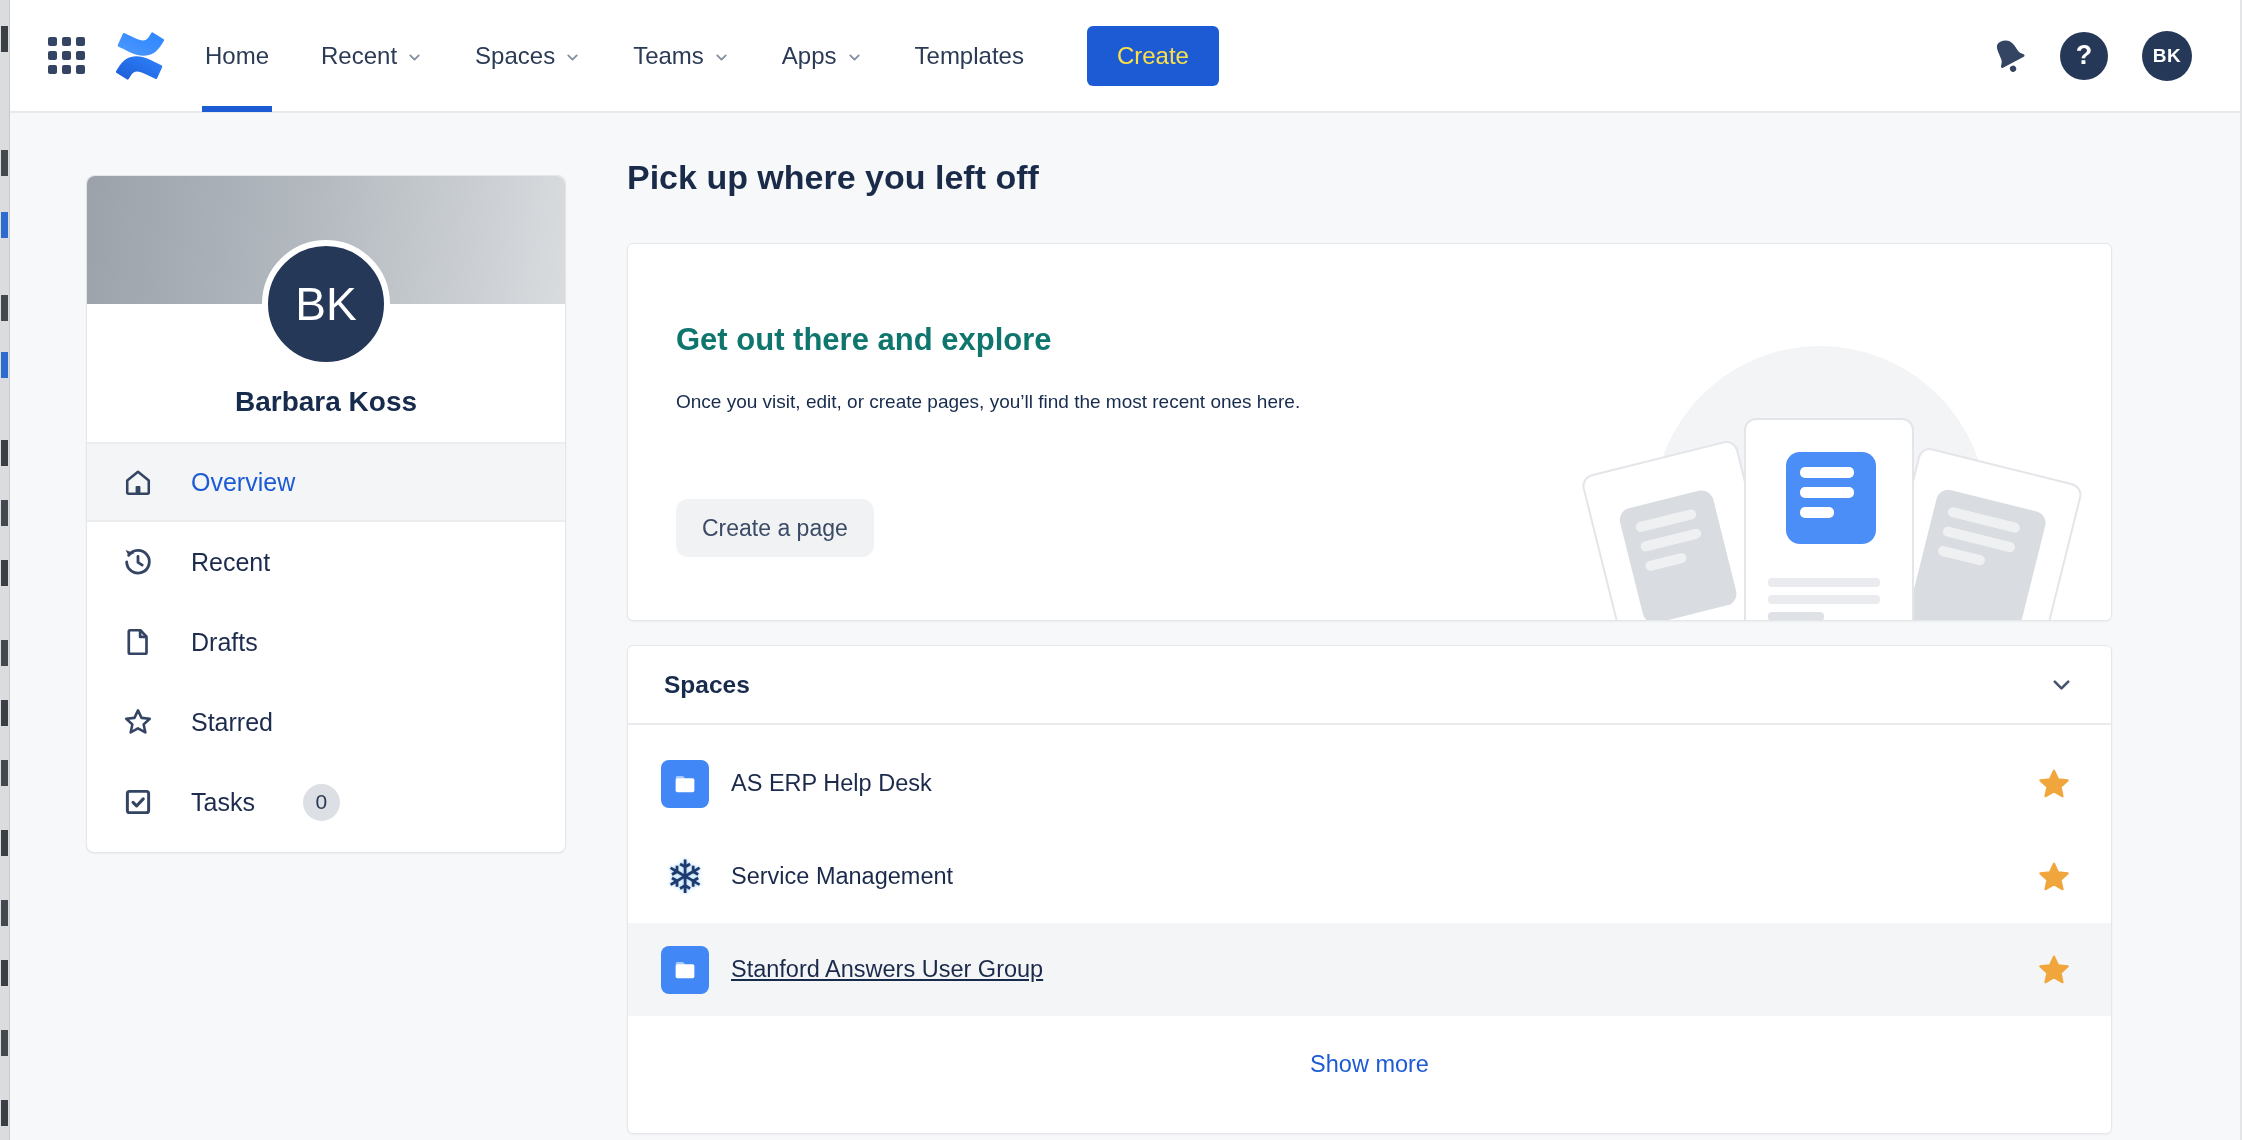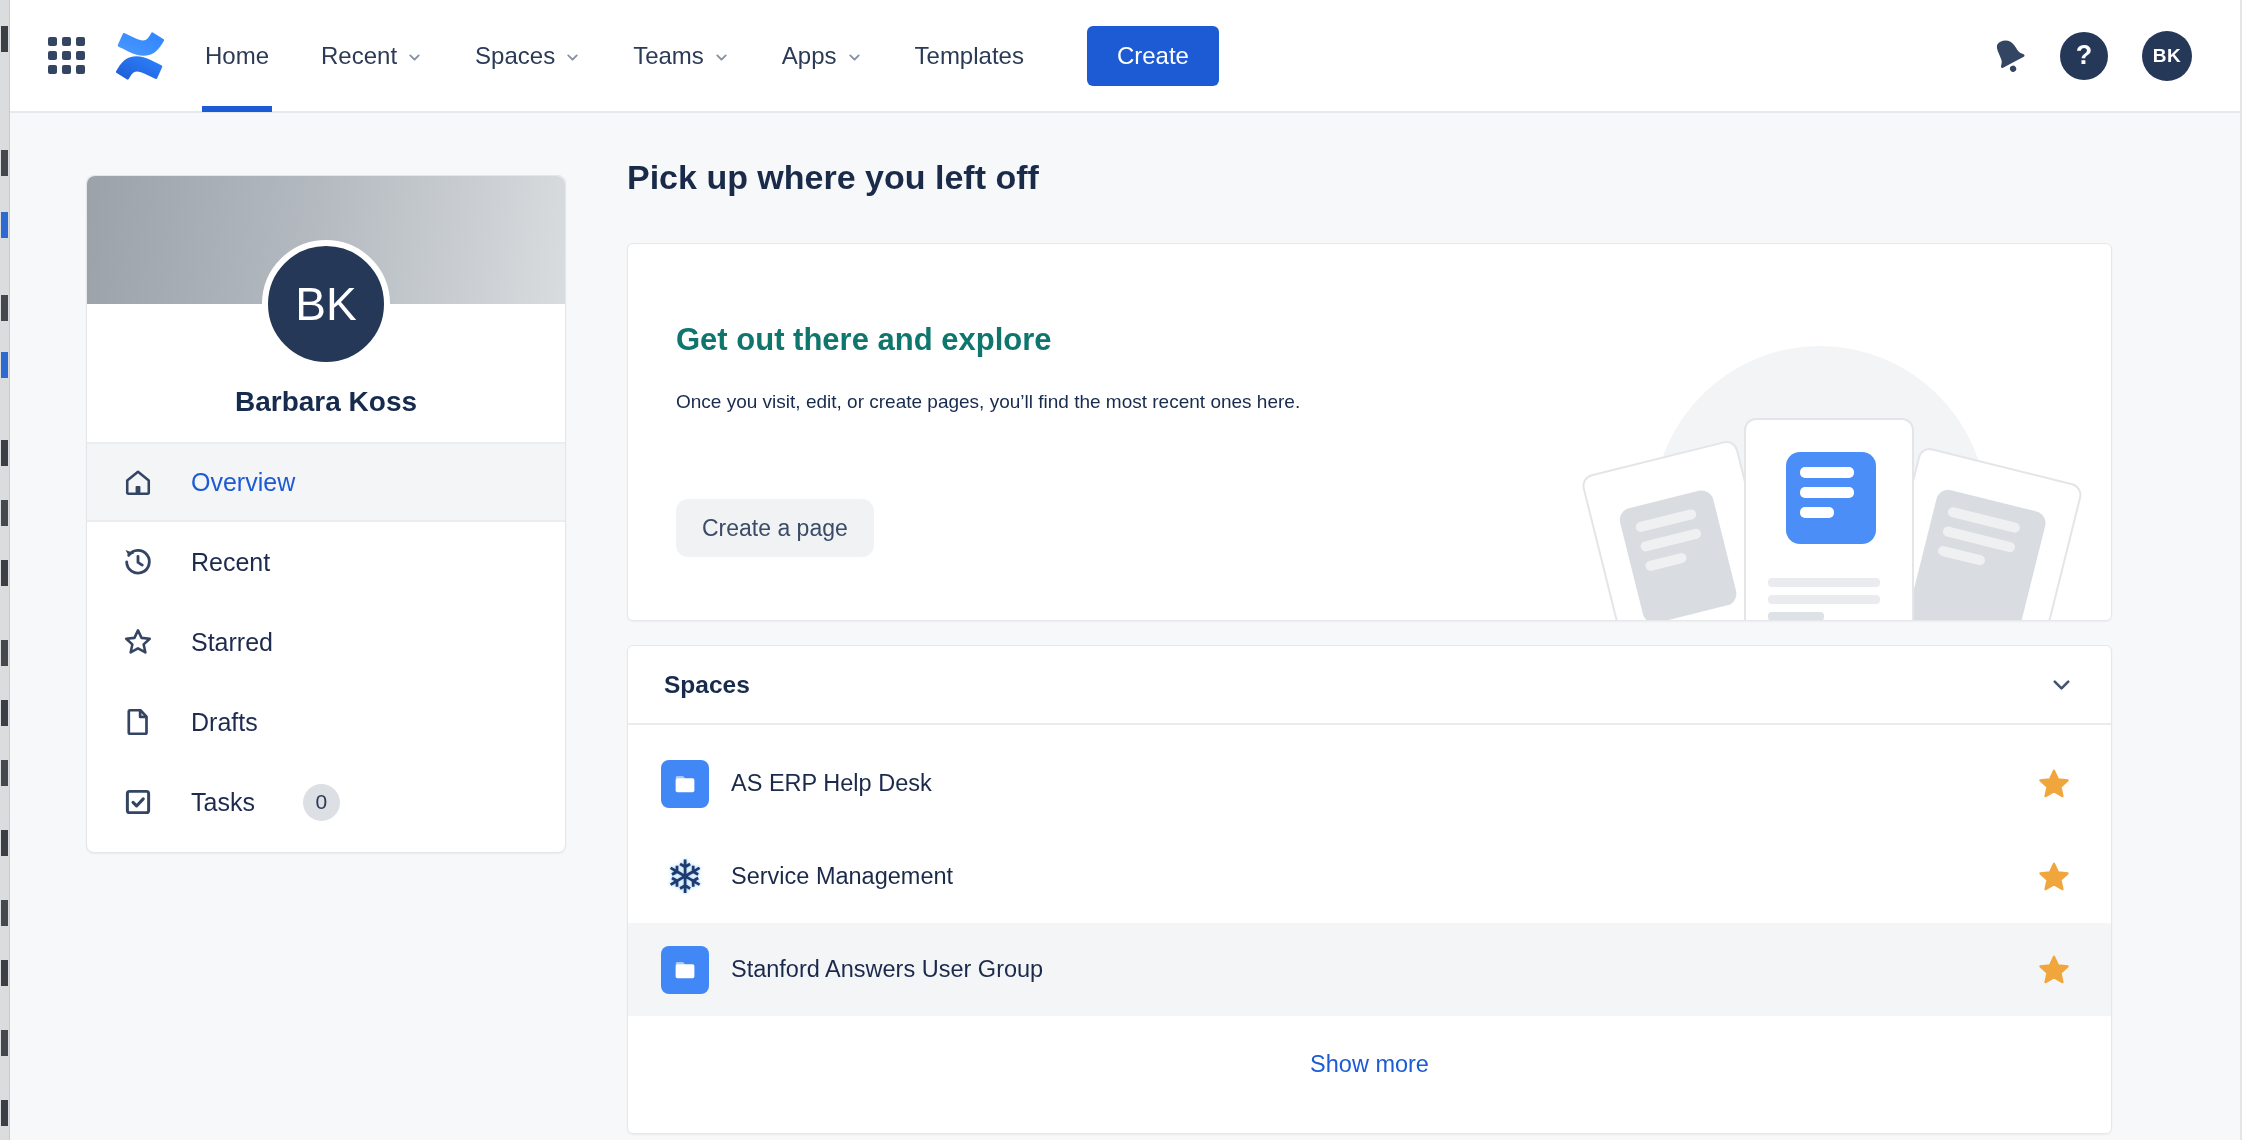--- a/index.html
+++ b/index.html
@@ -19,21 +19,21 @@
   
   .topbar { position:absolute; left:10px; right:0; top:0; height:113px; background:#fff; border-bottom:2px solid #E7E9EC;
     display:flex; align-items:center; padding:0 50px 0 38px; z-index:40; }
   .grid-icon { width:38px; height:38px; display:grid; grid-template-columns:repeat(3,9px); grid-template-rows:repeat(3,9px); gap:5px; margin-right:30px; cursor:pointer; }
   .grid-icon i { background:#344563; border-radius:2px; }
   .logo { width:48px; height:48px; margin-right:38px; cursor:pointer; }
   .nav-item { position:relative; height:113px; display:flex; align-items:center; gap:9px; margin-right:46px;
     font-size:24px; font-weight:500; color:#2B3A55; cursor:pointer; padding:0 3px; }
   .nav-item .chev { margin-top:3px; }
   .nav-item.active .bar { position:absolute; left:0; right:0; bottom:0; height:6px; background:#1D5BD4; }
-  .btn-create { height:60px; padding:0 30px; margin-left:14px; background:#1D5BD4; color:#ffffff; border:none; border-radius:6px;
+  .btn-create { height:60px; padding:0 30px; margin-left:14px; background:#1D5BD4; color:#fde047; border:none; border-radius:6px;
     font-family:inherit; font-size:24px; font-weight:500; cursor:pointer; }
   .topbar-right { margin-left:auto; display:flex; align-items:center; }
   .search-wrap { position:relative; margin-right:34px; }
   .search-input { width:402px; height:60px; border:2px solid #C1C7D0; border-radius:8px; background:#fff;
     padding:0 16px 0 58px; font-family:inherit; font-size:24px; color:#172B4D; outline:none; }
   .search-input::placeholder { color:#5E6C84; }
   .search-icon { position:absolute; left:16px; top:17px; }
   .icon-btn { background:none; border:none; cursor:pointer; padding:0; display:flex; align-items:center; justify-content:center; }
   .bell-btn { margin-right:30px; }
   .help-btn { width:48px; height:48px; border-radius:50%; background:#253858; color:#fff; font-size:27px; font-weight:700; margin-right:34px; font-family:inherit; }
@@ -85,21 +85,21 @@
   .mid-lines i { display:block; height:9px; border-radius:4px; background:#E9EBEE; }
   .mid-lines i:nth-child(1){width:112px} .mid-lines i:nth-child(2){width:112px} .mid-lines i:nth-child(3){width:56px; background:#DEE1E5;}
 
   
   .spaces-card { position:absolute; left:627px; top:645px; width:1485px; height:489px; background:#fff;
     border:1px solid #E5E7EA; border-radius:6px; box-shadow:0 1px 2px rgba(9,30,66,.05); overflow:hidden; }
   .spaces-header { height:79px; display:flex; align-items:center; justify-content:space-between; padding:0 36px; border-bottom:2px solid #E9EBED; cursor:pointer; }
   .spaces-title { font-size:24.5px; font-weight:600; color:#172B4D; }
   .spaces-list { padding-top:12px; }
   .space-row { height:93px; display:flex; align-items:center; padding:0 38px 0 33px; cursor:pointer; }
-  .space-row.highlighted { background:#F4F5F7; }
+  .space-row.highlighted { background:#F4F5F7;text-decoration:underline; }
   .space-icon { width:48px; height:48px; border-radius:8px; background:#4187F5; display:flex; align-items:center; justify-content:center; flex:none; }
   .space-icon.snow { background:transparent; font-size:46px; line-height:1; color:#1E3A6E; text-shadow:0 0 2px #9CCBEE,0 0 5px #BFE0F6; }
   .space-name { margin-left:22px; font-size:23.5px; color:#1B2A4A; }
   .space-star { margin-left:auto; display:flex; }
   .show-more-row { height:96px; display:flex; align-items:center; justify-content:center; }
   .show-more { background:none; border:none; font-family:inherit; font-size:23.5px; font-weight:500; color:#1D5BD4; cursor:pointer; }
 </style>
 </head>
 <body>
 
@@ -207,30 +207,30 @@
       <div class="menu-item">
         <svg viewBox="0 0 24 24" width="34" height="34">
           <path d="M5.4 7.3A8 8 0 1 1 4 12" fill="none" stroke="#344563" stroke-width="2" stroke-linecap="round"></path>
           <path d="M3.2 3.6l2.2 3.9 4-1.6z" fill="#344563"></path>
           <path d="M12 8v4.3l3 1.9" fill="none" stroke="#344563" stroke-width="2" stroke-linecap="round" stroke-linejoin="round"></path>
         </svg>
         <span class="menu-label">Recent</span>
       </div>
       <div class="menu-item">
         <svg viewBox="0 0 24 24" width="34" height="34">
-          <path d="M12 3.8l2.5 5.3 5.8.6-4.3 4 1.2 5.7-5.2-2.9-5.2 2.9 1.2-5.7-4.3-4 5.8-.6z" fill="none" stroke="#344563" stroke-width="1.8" stroke-linejoin="round"></path>
-        </svg>
-        <span class="menu-label">Starred</span>
-      </div>
-      <div class="menu-item">
-        <svg viewBox="0 0 24 24" width="34" height="34">
           <path d="M6.4 3.7h7.3l4.3 4.5v11.2a.9.9 0 0 1-.9.9H6.4a.9.9 0 0 1-.9-.9V4.6a.9.9 0 0 1 .9-.9z" fill="none" stroke="#344563" stroke-width="1.9" stroke-linejoin="round"></path>
           <path d="M13.5 3.9v4.5h4.4" fill="none" stroke="#344563" stroke-width="1.9" stroke-linejoin="round"></path>
         </svg>
         <span class="menu-label">Drafts</span>
+      </div>
+      <div class="menu-item">
+        <svg viewBox="0 0 24 24" width="34" height="34">
+          <path d="M12 3.8l2.5 5.3 5.8.6-4.3 4 1.2 5.7-5.2-2.9-5.2 2.9 1.2-5.7-4.3-4 5.8-.6z" fill="none" stroke="#344563" stroke-width="1.8" stroke-linejoin="round"></path>
+        </svg>
+        <span class="menu-label">Starred</span>
       </div>
       <div class="menu-item">
         <svg viewBox="0 0 24 24" width="34" height="34">
           <rect x="4.5" y="4.5" width="15" height="15" rx="1.5" fill="none" stroke="#344563" stroke-width="2.1"></rect>
           <path d="M8.5 12.3l2.5 2.5 4.7-5" fill="none" stroke="#344563" stroke-width="2.2" stroke-linecap="round" stroke-linejoin="round"></path>
         </svg>
         <span class="menu-label">Tasks</span>
         <span class="badge">0</span>
       </div>
     </nav>

